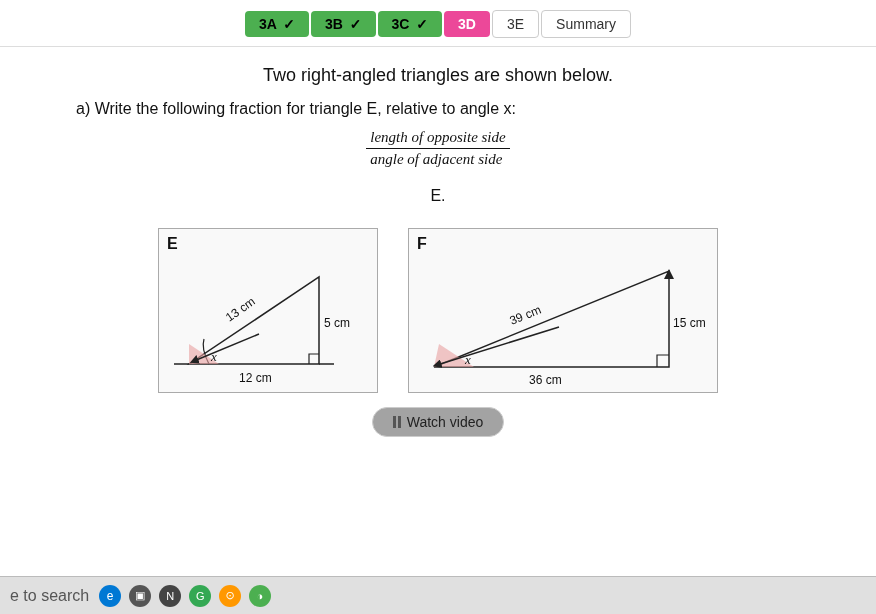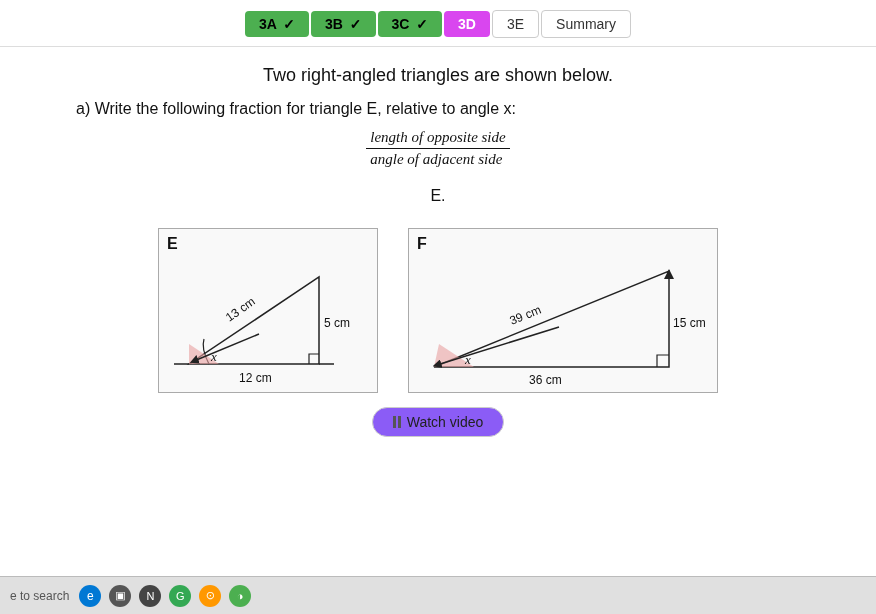--- a/index.html
+++ b/index.html
@@ -29,21 +29,21 @@
       font-family: Arial, sans-serif;
       border-radius: 4px;
       cursor: pointer;
     }
     .tab-completed {
       background: #4caf50;
       color: #000000;
       font-weight: bold;
     }
     .tab-active {
-      background: #d946ef;
+      background: #ec4899;
       color: #fff;
       font-weight: bold;
     }
     .tab-inactive {
       background: #fff;
       color: #333;
       border: 1px solid #ccc;
     }
     .tab-check {
       margin-left: 3px;
@@ -154,21 +154,21 @@
       height: 140px;
     }
 
     
     .watch-video-btn {
       display: flex;
       justify-content: center;
       margin-top: 6px;
     }
     .watch-video-inner {
-      background: #8b5cf6;
+      background: #a3a3a3;
       border-radius: 20px;
       padding: 6px 20px;
       font-size: 14px;
       font-family: Arial, sans-serif;
       color: #222;
       display: flex;
       align-items: center;
       gap: 6px;
       cursor: pointer;
       border: 1px solid #ccc;
@@ -192,21 +192,21 @@
       display: flex;
       align-items: center;
       padding: 0 10px;
       gap: 10px;
       font-size: 12px;
       font-family: Arial, sans-serif;
       color: #333;
     }
     .taskbar-label {
       color: #555;
-      font-size: 12px;
+      font-size: 16px;
     }
     .taskbar-icons {
       display: flex;
       gap: 8px;
       align-items: center;
     }
     .taskbar-icon {
       width: 22px;
       height: 22px;
       border-radius: 50%;

